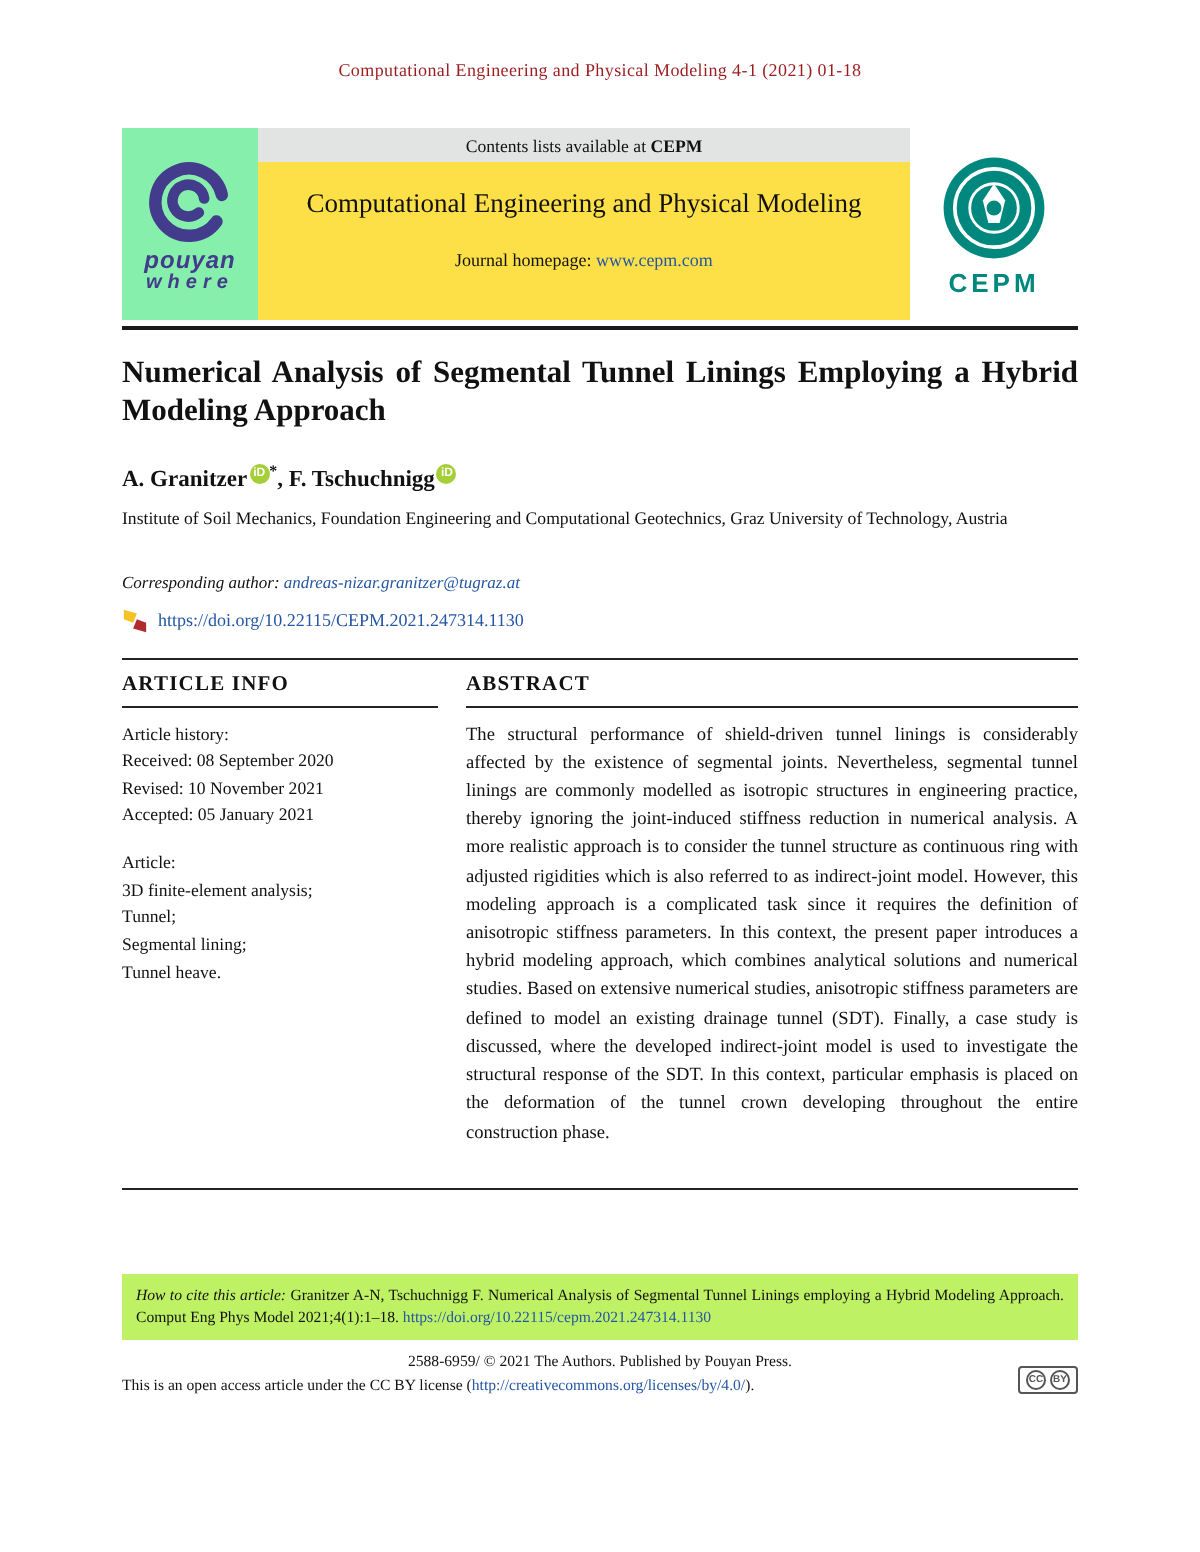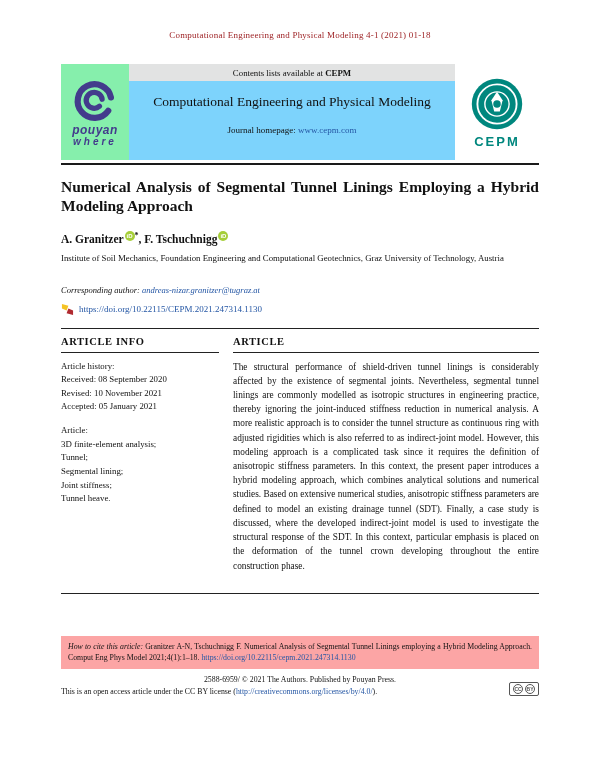--- a/index.html
+++ b/index.html
@@ -7,21 +7,21 @@
   body { font-family:"Liberation Serif", serif; color:#111; }
   .content { width:478px; margin:0 auto; position:relative; }
 
   .journal-ref { margin-top:30px; text-align:center; font-size:9px; color:#9b1c1f; letter-spacing:.2px; }
 
   .header-block { display:flex; margin-top:24px; height:96px; }
   .logo-left { width:68px; background:#86efac; display:flex; flex-direction:column; align-items:center; justify-content:center;font-style:italic; }
   .pouyan-text { font-family:"Liberation Sans", sans-serif; color:#433b8c; font-weight:bold; line-height:1; text-align:center; }
   .pouyan-text .l1 { font-size:12px; letter-spacing:.5px; }
   .pouyan-text .l2 { font-size:10px; letter-spacing:3px; margin-top:1px; }
-  .header-center { flex:1; background:#7dd3fc; display:flex; flex-direction:column; text-align:center; }
+  .header-center { flex:1; background:#fde047; display:flex; flex-direction:column; text-align:center; }
   .contents-band { background:#e2e3e3; font-size:8.8px; padding:4px 0 3px; }
   .contents-band b { font-weight:bold; }
   .hc-title { font-size:13.5px; margin-top:13px; }
   .hc-home { font-size:9px; margin-top:15px; }
   .logo-right { width:84px; background:#fff; display:flex; flex-direction:column; align-items:center; justify-content:center; }
   .cepm-text { font-family:"Liberation Sans", sans-serif; color:#00877e; font-weight:bold; font-size:13px; letter-spacing:2px; margin-top:2px; }
   .header-rule { border-top:2px solid #1a1a1a; margin-top:3px; }
 
   .title { margin-top:13px; font-size:15.5px; font-weight:bold; line-height:1.22; text-align:justify; }
   .authors { margin-top:15px; font-size:11.5px; font-weight:bold; }
@@ -35,21 +35,21 @@
   .doi-row { margin-top:8px; font-size:9px; display:flex; align-items:center; gap:5px; }
 
   .info-abstract { margin-top:12px; display:flex; gap:14px; border-top:1.5px solid #222; border-bottom:1px solid #222; padding-bottom:20px; }
   .col-info { width:158px; flex:none; }
   .col-abs { flex:1; }
   .col-head { font-size:10.5px; font-weight:bold; letter-spacing:.6px; padding:7px 0 5px; border-bottom:1px solid #222; }
   .info-body { margin-top:7px; font-size:8.8px; line-height:1.55; }
   .info-gap { height:10px; }
   .abs-text { margin-top:7px; font-size:9.3px; line-height:1.53; text-align:justify; }
 
-  .cite-box { margin-top:42px; background:#fca5a5; font-size:7.8px; line-height:1.5; padding:5px 7px; text-align:justify; }
+  .cite-box { margin-top:42px; background:#bef264; font-size:7.8px; line-height:1.5; padding:5px 7px; text-align:justify; }
   .cite-prefix { font-style:italic; }
   .issn-line { margin-top:6px; text-align:center; font-size:7.8px; }
   .footer-wrap { position:relative; }
   .license-line { margin-top:3px; font-size:7.8px; }
   .cc-badge { position:absolute; right:0; bottom:0; border:1px solid #555; border-radius:2px; background:#fff;
               display:flex; gap:2px; padding:1px 3px; align-items:center; }
   .cc-circle { width:10px; height:10px; border:1px solid #555; border-radius:50%; color:#555;
                font-family:"Liberation Sans", sans-serif; font-size:5px; font-weight:bold; text-align:center; line-height:8px; }
 </style>
 </head>
@@ -120,26 +120,25 @@
       <div class="info-body">
         <div>Article history:</div>
         <div>Received: 08 September 2020</div>
         <div>Revised: 10 November 2021</div>
         <div>Accepted: 05 January 2021</div>
         <div class="info-gap"></div>
         <div>Article:</div>
         <div>3D finite-element analysis;</div>
         <div>Tunnel;</div>
         <div>Segmental lining;</div>
-        <div>Joint stiffness;</div>
         <div>Tunnel heave.</div>
       </div>
     </div>
     <div class="col-abs">
-      <div class="col-head">ARTICLE</div>
+      <div class="col-head">ABSTRACT</div>
       <p class="abs-text">The structural performance of shield-driven tunnel linings is considerably affected by the existence of segmental joints. Nevertheless, segmental tunnel linings are commonly modelled as isotropic structures in engineering practice, thereby ignoring the joint-induced stiffness reduction in numerical analysis. A more realistic approach is to consider the tunnel structure as continuous ring with adjusted rigidities which is also referred to as indirect-joint model. However, this modeling approach is a complicated task since it requires the definition of anisotropic stiffness parameters. In this context, the present paper introduces a hybrid modeling approach, which combines analytical solutions and numerical studies. Based on extensive numerical studies, anisotropic stiffness parameters are defined to model an existing drainage tunnel (SDT). Finally, a case study is discussed, where the developed indirect-joint model is used to investigate the structural response of the SDT. In this context, particular emphasis is placed on the deformation of the tunnel crown developing throughout the entire construction phase.</p>
     </div>
   </div>
 
   <div class="cite-box">
     <span class="cite-prefix">How to cite this article: </span><span>Granitzer A-N, Tschuchnigg F. Numerical Analysis of Segmental Tunnel Linings employing a Hybrid Modeling Approach. Comput Eng Phys Model 2021;4(1):1–18. </span><span class="link">https://doi.org/10.22115/cepm.2021.247314.1130</span>
   </div>
 
   <div class="footer-wrap">
     <div class="issn-line">2588-6959/ © 2021 The Authors. Published by Pouyan Press.</div>

